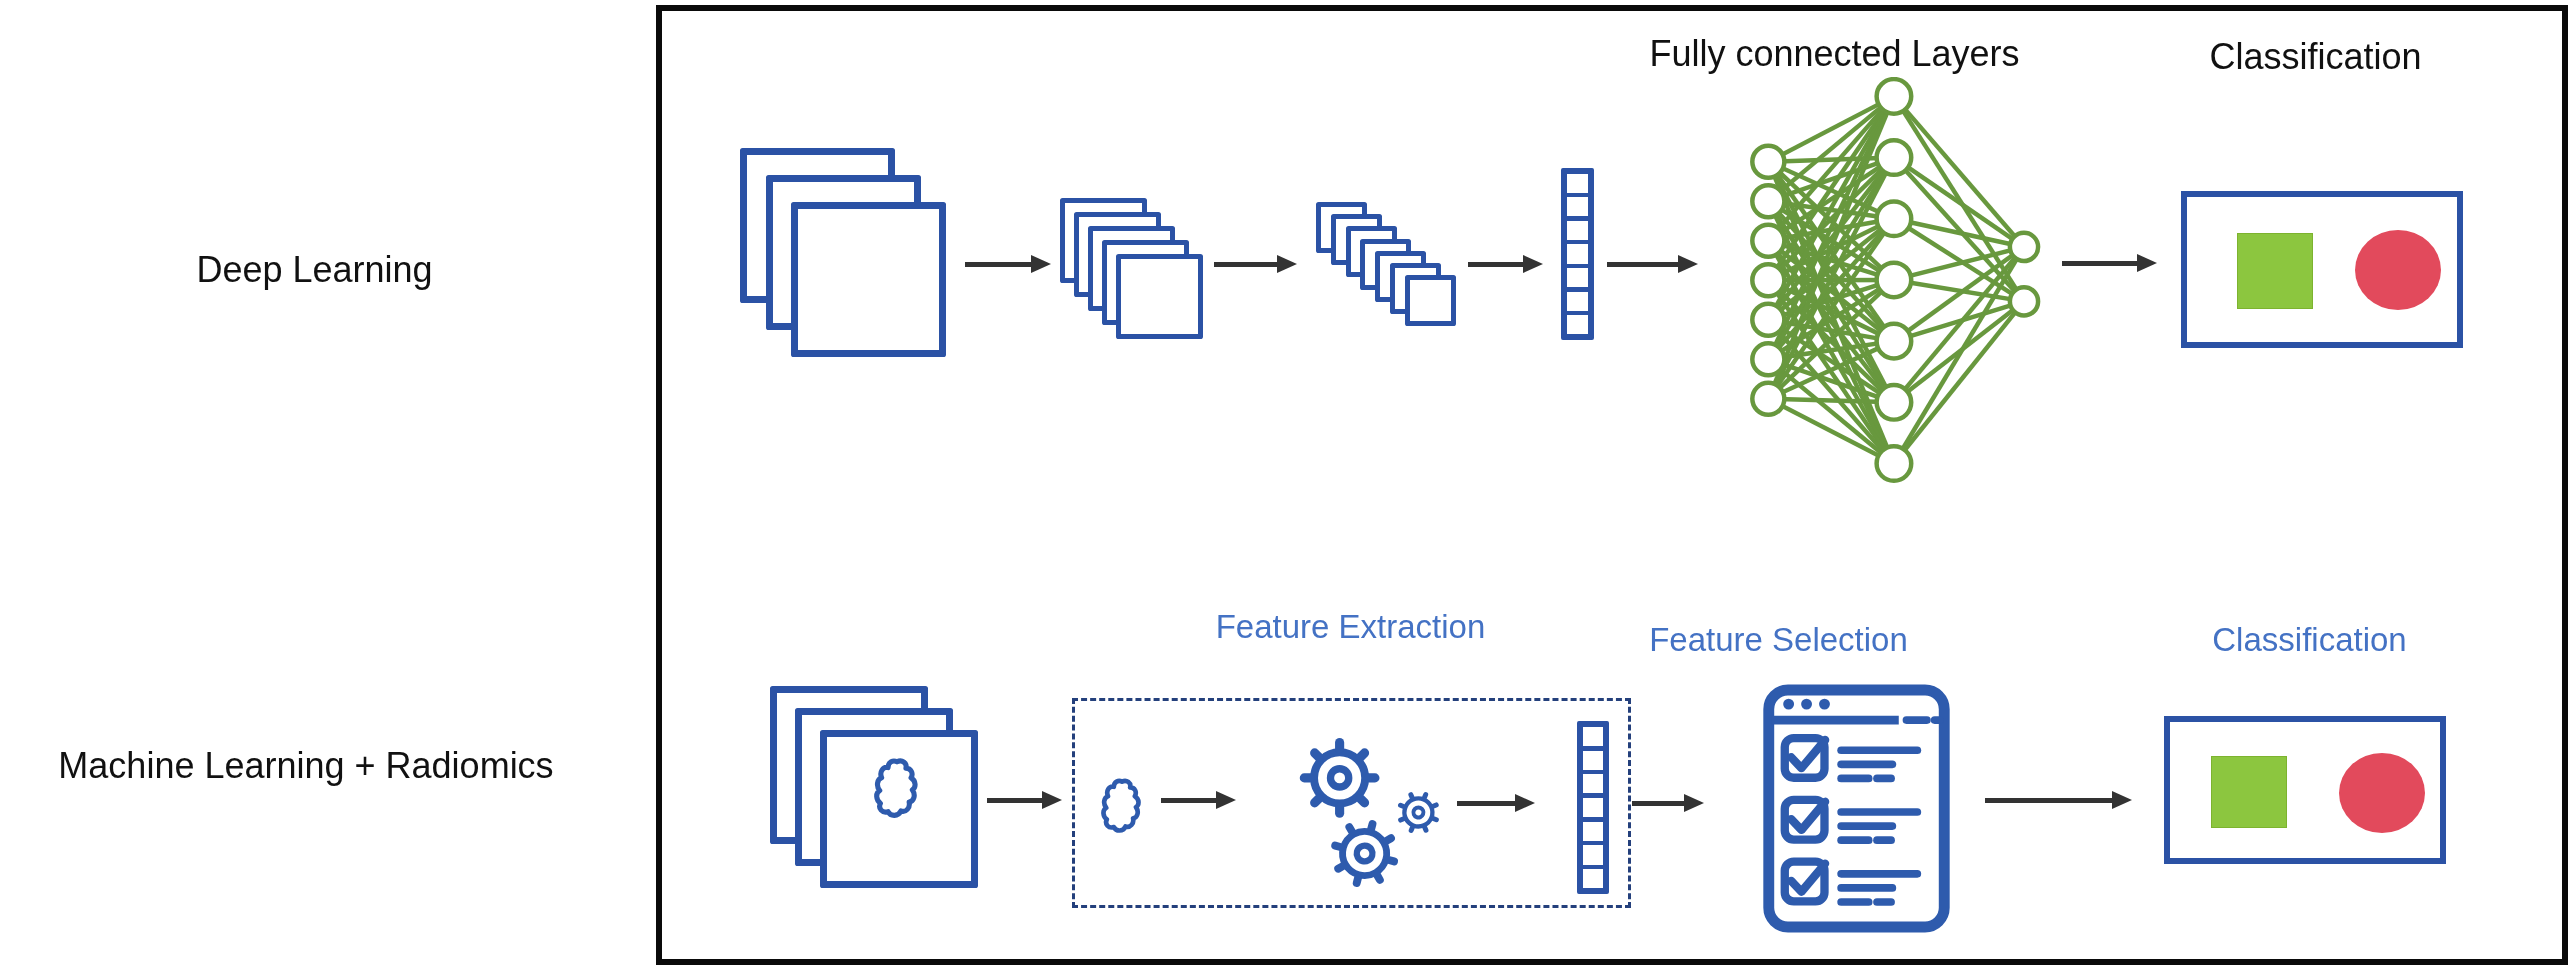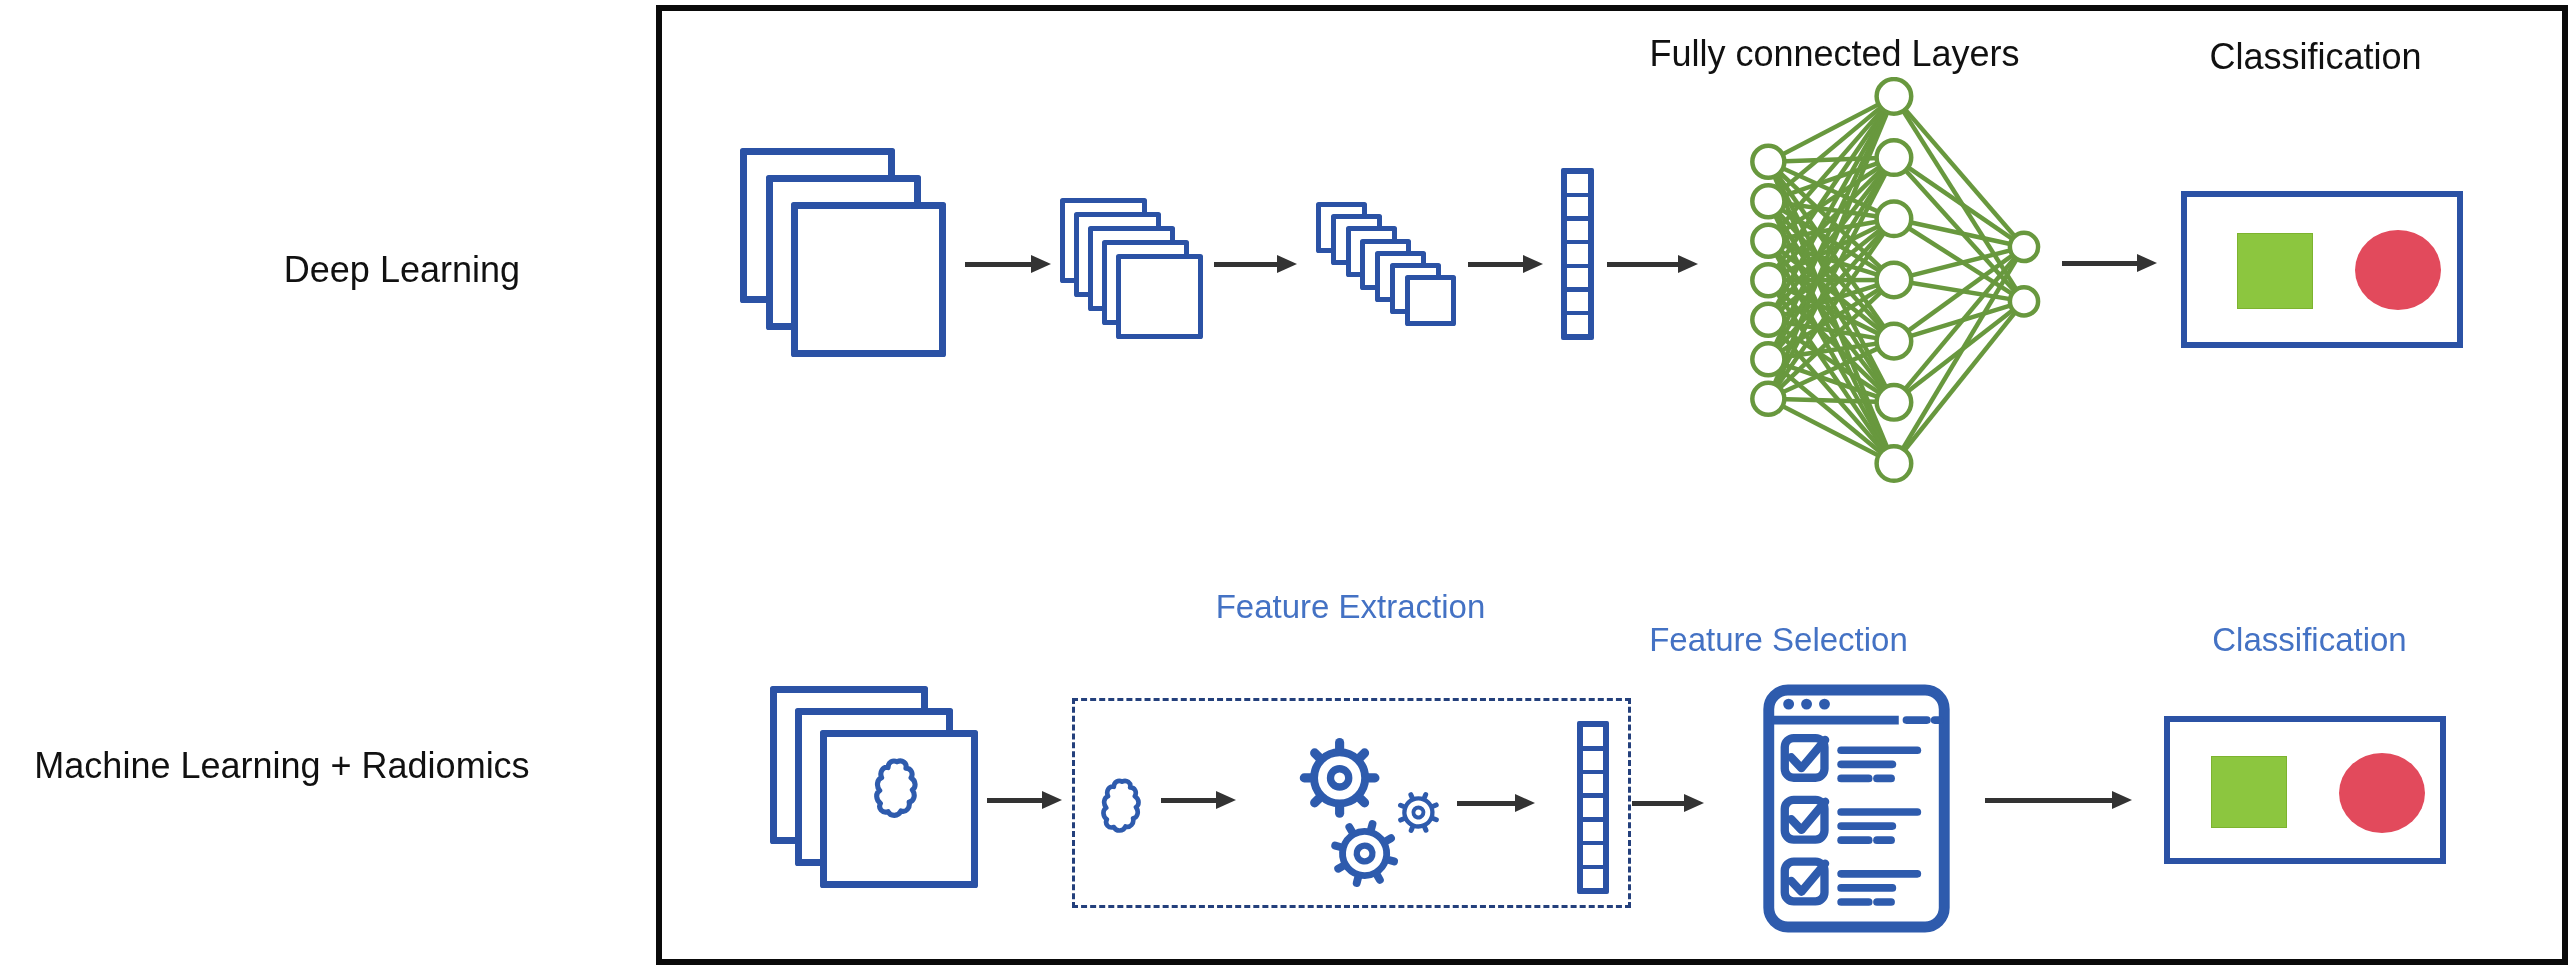--- a/index.html
+++ b/index.html
@@ -36,29 +36,29 @@
   .classbox{border:6.4px solid var(--shape-blue,#2b52a5);box-sizing:border-box;background:#fff;}
   .class-square{position:absolute;background:var(--class-green,#8cc63f);border:1.9px solid #7db32f;box-sizing:border-box;}
   .class-circle{position:absolute;background:var(--class-red,#e24a5c);border-radius:50%;}
   svg{display:block;}
 </style>
 </head>
 <body>
 
 <div id="canvas">
 
-  <div class="abs rowlabel" style="left:109px;top:249px;width:411px;text-align:right;">Deep Learning</div>
-  <div class="abs rowlabel" style="left:0px;top:745px;width:564px;">Machine Learning + Radiomics</div>
+  <div class="abs rowlabel" style="left:109px;top:249px;width:411px;">Deep Learning</div>
+  <div class="abs rowlabel" style="left:0px;top:745px;width:564px;padding-left:24px;">Machine Learning + Radiomics</div>
 
   <div class="abs outerbox" style="left:656px;top:5.1px;width:1912px;height:960px;"></div>
 
   <div class="abs stagetitle" style="left:1514px;top:33px;width:641px;">Fully connected Layers</div>
   <div class="abs stagetitle" style="left:1995px;top:36px;width:641px;">Classification</div>
 
-  <div class="abs stagetitle blue" style="left:1030px;top:588px;width:641px;text-align:center;">Feature Extraction</div>
+  <div class="abs stagetitle blue" style="left:1030px;top:608px;width:641px;text-align:center;">Feature Extraction</div>
   <div class="abs stagetitle blue" style="left:1458px;top:621px;width:641px;">Feature Selection</div>
   <div class="abs stagetitle blue" style="left:1989px;top:621px;width:641px;">Classification</div>
 
   <div class="stack" style="left:740px;top:148px;">
       <div class="stack-sq" style="left: 0px; top: 0px; width: 155px; height: 155px; border-width: 7px; z-index: 0;"></div>
       <div class="stack-sq" style="left: 26px; top: 27px; width: 155px; height: 155px; border-width: 7px; z-index: 1;"></div>
       <div class="stack-sq" style="left: 51px; top: 54px; width: 155px; height: 155px; border-width: 7px; z-index: 2;"></div>
     </div>
 
   <div class="arrow" style="left:965px;top:262px;width:67px;"></div>

